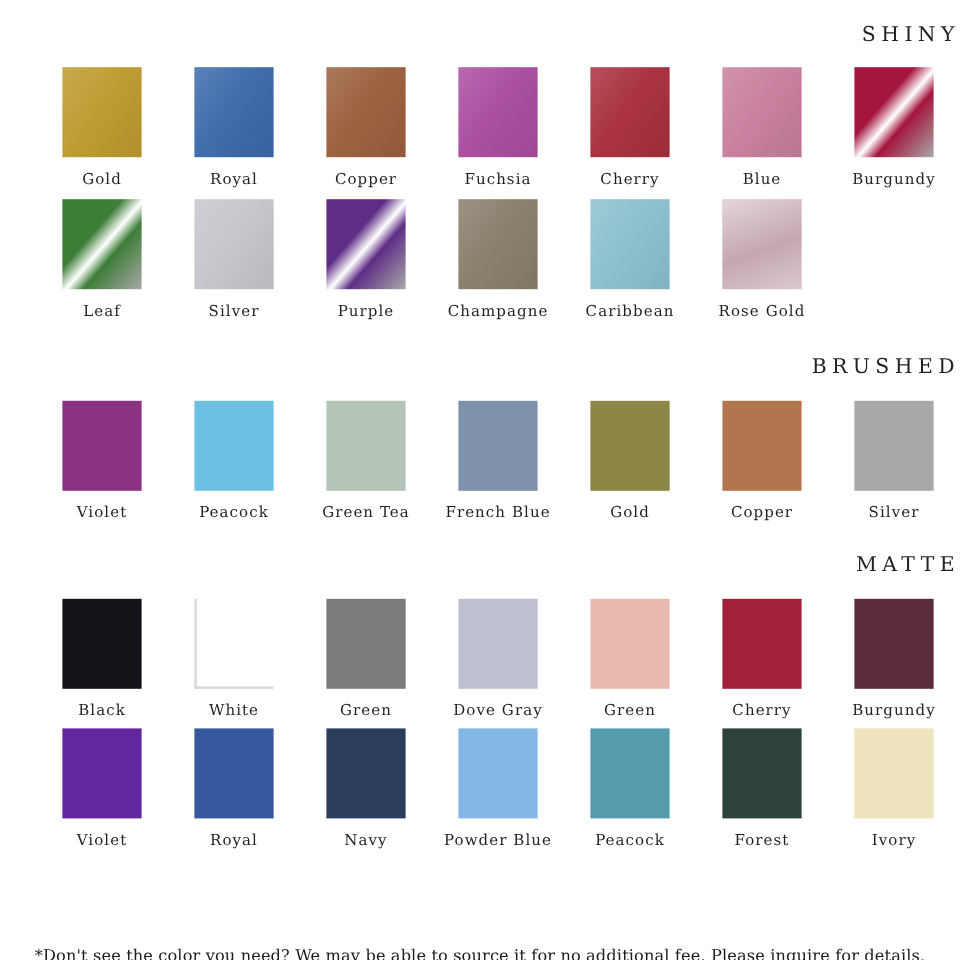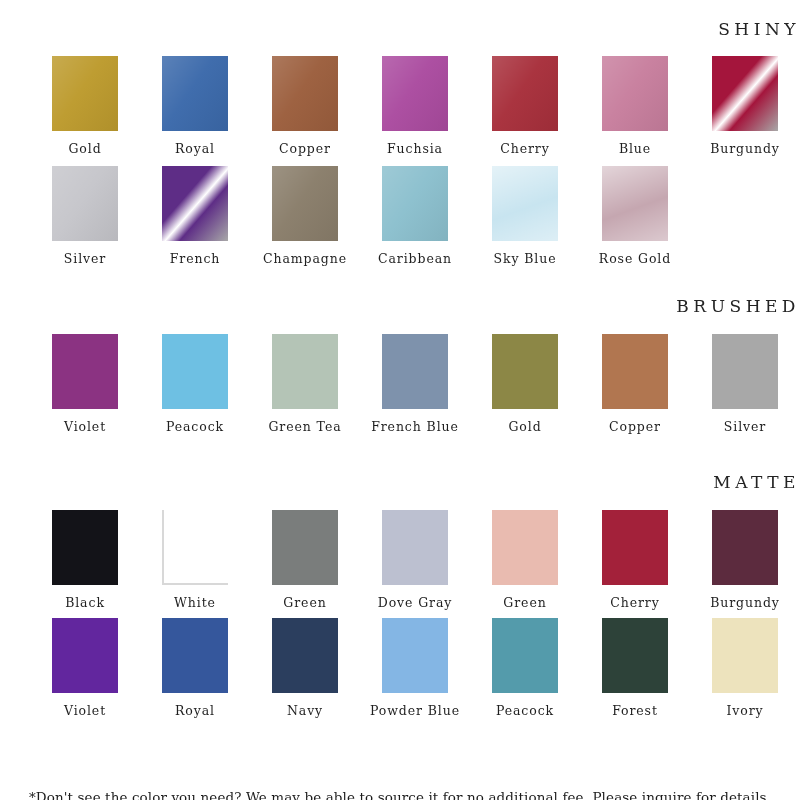--- a/index.html
+++ b/index.html
@@ -27,21 +27,21 @@
     text-align: right;
     font-family: "DejaVu Serif", "Liberation Serif", serif;
     font-size: 17px;
     letter-spacing: 4.5px;
     color: #232323;
     font-weight: 400;
     text-indent: 4.5px;
   }
   .sec-shiny   { margin-top: 19px; }
   .sec-brushed { margin-top: 31px; }
-  .sec-matte   { margin-top: 38px; }
+  .sec-matte   { margin-top: 27px; }
 
   
   .row {
     display: flex;
     justify-content: flex-start;
     padding: 0 28px 0 30px;
     box-sizing: border-box;
     width: 668px;
   }
   .row-shiny-1   { margin-top: 17px; }
@@ -125,38 +125,38 @@
           <div class="chip" style="background: linear-gradient(125deg, rgba(255, 255, 255, 0.16) 0%, rgba(255, 255, 255, 0.02) 45%, rgba(0, 0, 0, 0.07) 100%), rgb(200, 127, 158);"></div>
           <div class="chip-label">Blue</div>
         </div>
         <div class="cell">
           <div class="chip" style="background: linear-gradient(131deg, rgb(164, 21, 60) 0%, rgb(164, 21, 60) 38%, rgba(255, 255, 255, 0.3) 52%, rgb(164, 21, 60) 63%, rgba(0, 0, 0, 0.34) 100%);"></div>
           <div class="chip-label">Burgundy</div>
         </div>
       </div>
     <div class="row row-shiny-2">
         <div class="cell">
+          <div class="chip" style="background: linear-gradient(131deg, rgb(61, 125, 55) 0%, rgb(61, 125, 55) 38%, rgba(255, 255, 255, 0.3) 52%, rgb(61, 125, 55) 63%, rgba(0, 0, 0, 0.34) 100%);"></div>
+          <div class="chip-label">Leaf</div>
+        </div>
+        <div class="cell">
           <div class="chip" style="background: linear-gradient(125deg, rgba(255, 255, 255, 0.16) 0%, rgba(255, 255, 255, 0.02) 45%, rgba(0, 0, 0, 0.07) 100%), rgb(198, 198, 203);"></div>
           <div class="chip-label">Silver</div>
         </div>
         <div class="cell">
           <div class="chip" style="background: linear-gradient(131deg, rgb(94, 45, 134) 0%, rgb(94, 45, 134) 38%, rgba(255, 255, 255, 0.3) 52%, rgb(94, 45, 134) 63%, rgba(0, 0, 0, 0.34) 100%);"></div>
-          <div class="chip-label">French</div>
+          <div class="chip-label">Purple</div>
         </div>
         <div class="cell">
           <div class="chip" style="background: linear-gradient(125deg, rgba(255, 255, 255, 0.16) 0%, rgba(255, 255, 255, 0.02) 45%, rgba(0, 0, 0, 0.07) 100%), rgb(138, 126, 107);"></div>
           <div class="chip-label">Champagne</div>
         </div>
         <div class="cell">
           <div class="chip" style="background: linear-gradient(125deg, rgba(255, 255, 255, 0.16) 0%, rgba(255, 255, 255, 0.02) 45%, rgba(0, 0, 0, 0.07) 100%), rgb(140, 192, 206);"></div>
           <div class="chip-label">Caribbean</div>
-        </div>
-        <div class="cell">
-          <div class="chip" style="background: linear-gradient(160deg, rgba(255, 255, 255, 0.55) 0%, rgba(255, 255, 255, 0.05) 55%, rgba(255, 255, 255, 0.42) 100%), rgb(197, 227, 239);"></div>
-          <div class="chip-label">Sky Blue</div>
         </div>
         <div class="cell">
           <div class="chip" style="background: linear-gradient(160deg, rgba(255, 255, 255, 0.55) 0%, rgba(255, 255, 255, 0.05) 55%, rgba(255, 255, 255, 0.42) 100%), rgb(194, 162, 172);"></div>
           <div class="chip-label">Rose Gold</div>
         </div>
       </div>
   </div>
 
   <div>
     <div class="section-title sec-brushed">BRUSHED</div>

